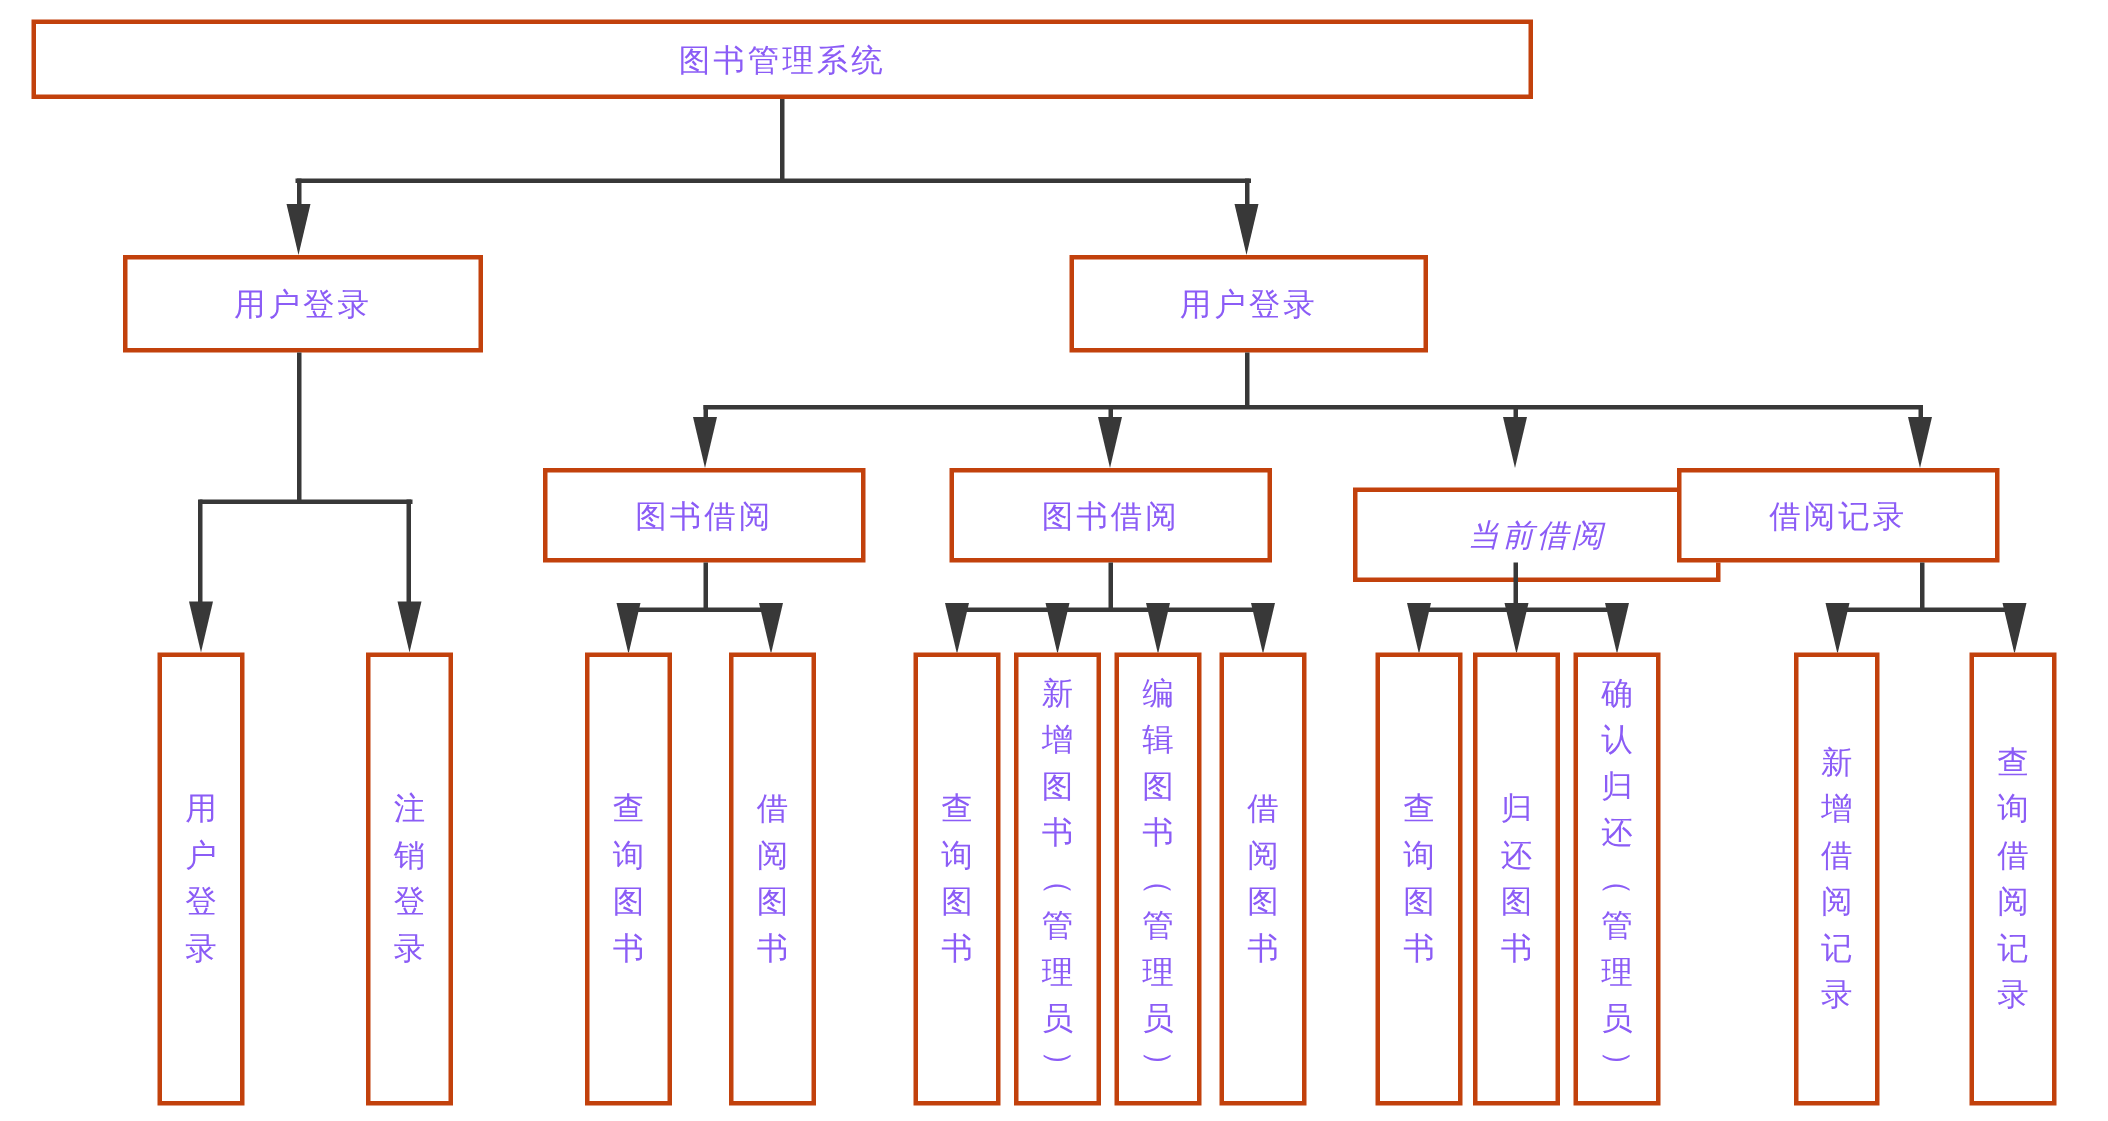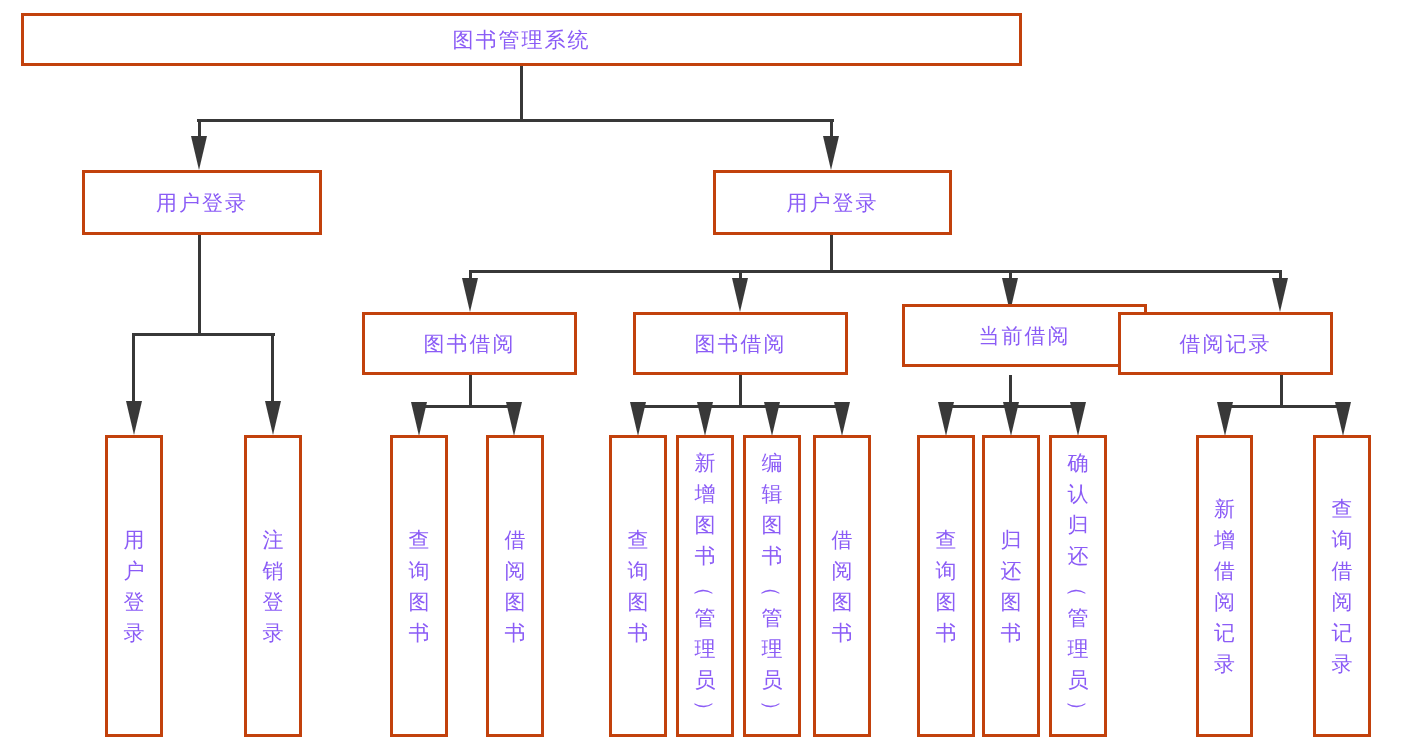--- a/index.html
+++ b/index.html
@@ -64,21 +64,21 @@
   <div class="ar" style="left:732px;top:278px;"></div>
   <div class="ar" style="left:1002px;top:278px;"></div>
   <div class="ar" style="left:1272px;top:278px;"></div>
 
   <div class="box" style="left:362px;top:312px;width:215px;height:63px;">
     <span>图书借阅</span>
   </div>
   <div class="box" style="left:633px;top:312px;width:215px;height:63px;">
     <span>图书借阅</span>
   </div>
-  <div class="box" style="left:902px;top:304px;width:245px;height:63px;">
+  <div class="box" style="left:902px;top:325px;width:245px;height:63px;font-style:italic;">
     <span>当前借阅</span>
   </div>
   <div class="box" style="left:1118px;top:312px;width:215px;height:63px;">
     <span>借阅记录</span>
   </div>
 
   <div class="vl" style="left:469px;top:375px;height:32px;"></div>
   <div class="hl" style="left:418px;top:405px;width:98px;"></div>
   <div class="ar" style="left:411px;top:402px;"></div>
   <div class="ar" style="left:506px;top:402px;"></div>

